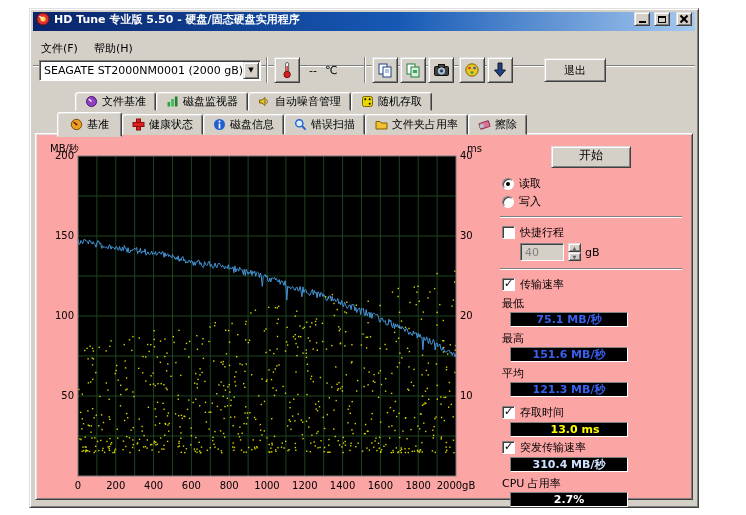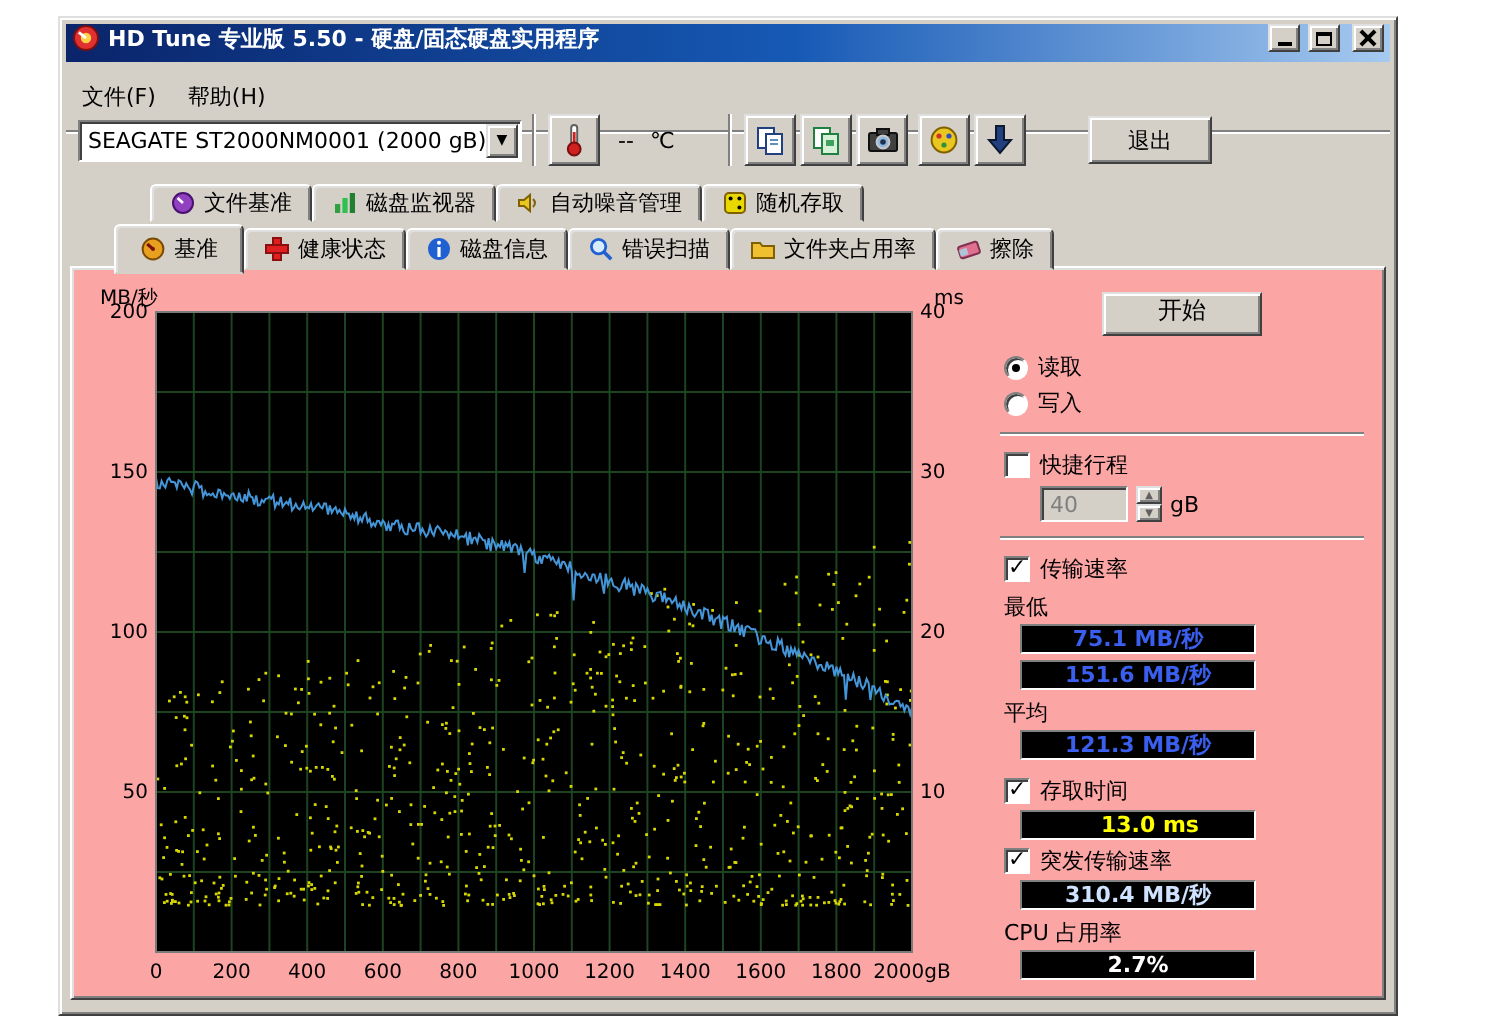--- a/index.html
+++ b/index.html
@@ -1076,20 +1076,21 @@
       <div class="hr"></div>
 
       <div class="row">
         <span class="checkbox on"></span>
         <span>传输速率</span>
       </div>
 
       <div class="stat-label">最低</div>
       <div class="valbox" style="color: rgb(58, 95, 238);">75.1 MB/秒</div>
 
+      <div class="stat-label">最高</div>
       <div class="valbox" style="color: rgb(58, 95, 238);">151.6 MB/秒</div>
 
       <div class="stat-label">平均</div>
       <div class="valbox" style="color: rgb(58, 95, 238);">121.3 MB/秒</div>
 
       <div class="row" style="margin-top:8px">
         <span class="checkbox on"></span>
         <span>存取时间</span>
       </div>
       <div class="valbox" style="color: rgb(255, 255, 0); padding-left: 12px;">13.0 ms</div>

